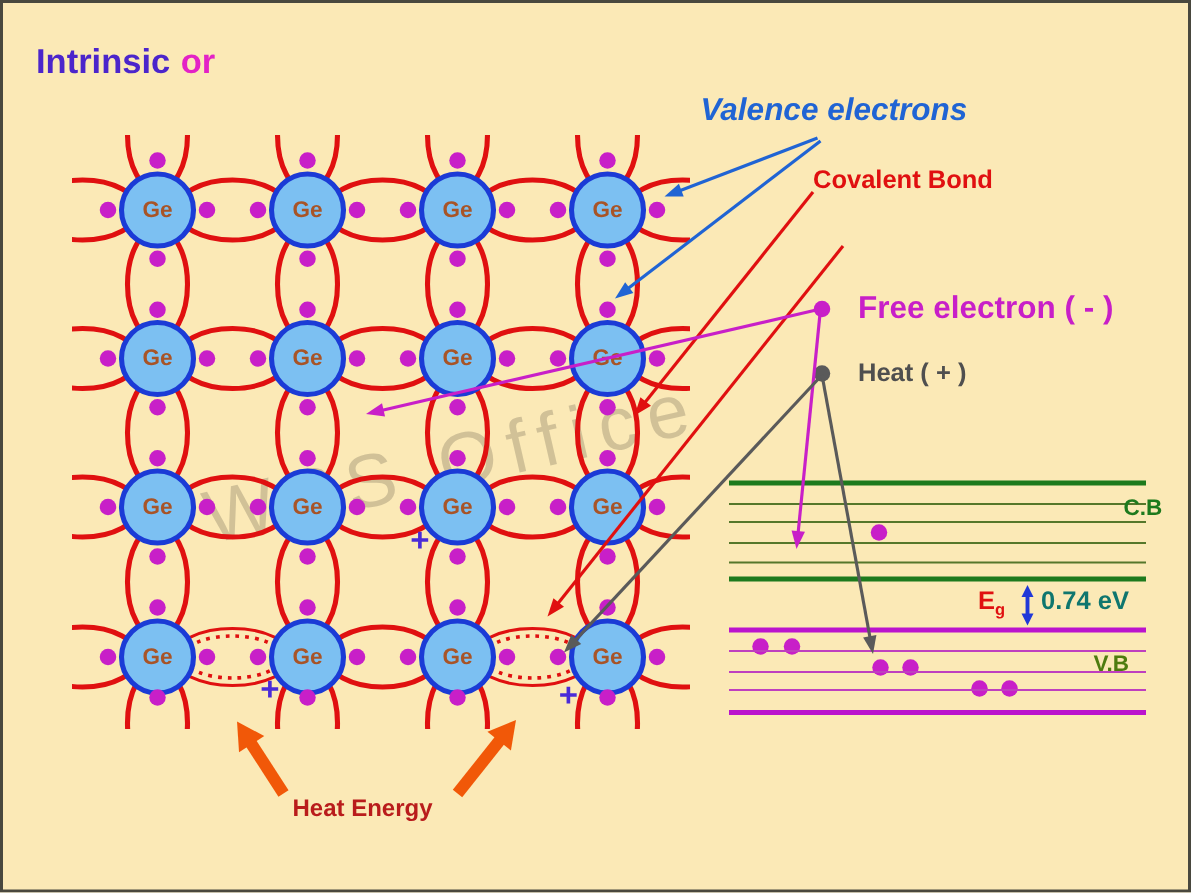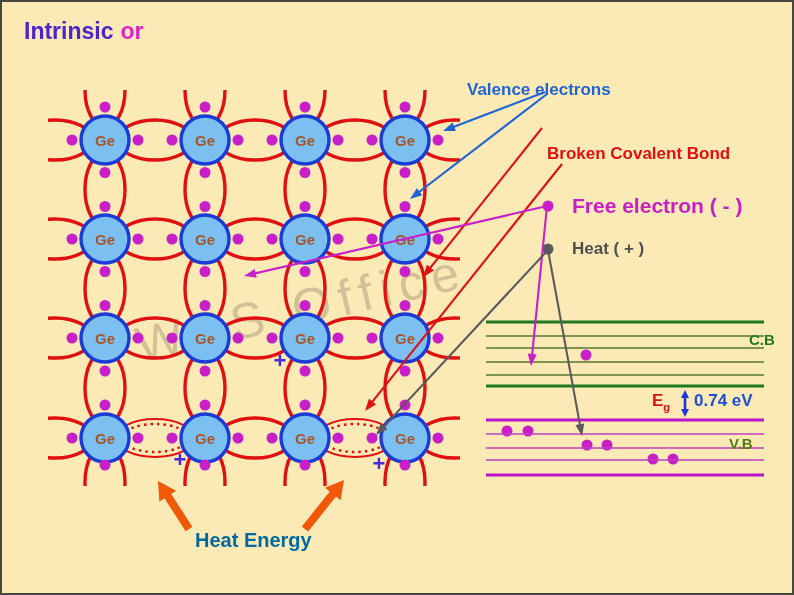--- a/index.html
+++ b/index.html
@@ -3,34 +3,34 @@
 <meta charset="utf-8">
 <style>
   html,body{margin:0;padding:0;background:#e8e8e8;}
   .slide{
     position:relative;width:794px;height:595px;
     background:#fbe9b6;border:2px solid #49483e;box-sizing:border-box;
     font-family:"Liberation Sans",sans-serif;overflow:hidden;
   }
   #diagram{position:absolute;left:0;top:0;}
   .lbl{position:absolute;white-space:nowrap;transform:translateY(-50%);font-weight:bold;}
-  #page-title{left:22px;top:29px;font-size:23px;display:flex;gap:7px;}
+  #page-title{left:22px;top:39px;font-size:23px;display:flex;gap:7px;}
   .t-main{color:#4b25cb;}
   .t-or{color:#e322c6;}
-  #lbl-valence{left:465px;top:88px;color:#2064d4;font-size:17px;}
+  #lbl-valence{left:465px;top:72px;color:#2064d4;font-size:21px;font-style:italic;}
   #lbl-covalent{left:540px;top:118px;color:#e01010;font-size:17px;}
   #lbl-broken{left:545px;top:152px;color:#e01010;font-size:17px;}
   #lbl-free{left:570px;top:204px;color:#c81fc8;font-size:21px;}
   #lbl-hole{left:570px;top:247px;color:#4f4f4f;font-size:17px;}
   #lbl-cb{left:747px;top:337px;color:#1d7a1d;font-size:15px;}
   #lbl-vb{left:727px;top:441px;color:#4d7c0f;font-size:15px;}
   #lbl-eg{left:650px;top:400px;color:#e01010;font-size:17px;}
   #lbl-eg sub{font-size:11px;}
-  #lbl-egval{left:692px;top:399px;color:#1d4ed8;font-size:17px;}
-  #lbl-heat{left:193px;top:538px;color:#0369a1;font-size:20px;}
+  #lbl-egval{left:692px;top:399px;color:#0f766e;font-size:17px;}
+  #lbl-heat{left:193px;top:538px;color:#b91c1c;font-size:16px;}
   #watermark{
     position:absolute;left:135px;top:315px;font-size:50px;letter-spacing:8px;
     color:rgba(150,138,110,0.42);transform:rotate(-13deg);transform-origin:0 50%;
     white-space:nowrap;font-weight:normal;
   }
 </style>
 </head>
 <body>
 
 <div class="slide">
@@ -234,21 +234,21 @@
       <line x1="303" y1="527" x2="332.6588128889006" y2="489.73636329343253" stroke="#f15808" stroke-width="8"></line>
       <polygon points="342,478 338.61481766230247,498.3110940261853 322.96633327105906,485.8561778780528" fill="#f15808"></polygon>
     </svg>
 
   <div class="lbl" id="page-title">
     <span class="t-main">Intrinsic</span>
     <span class="t-or">or</span>
   </div>
 
   <div class="lbl" id="lbl-valence">Valence electrons</div>
-  <div class="lbl" id="lbl-broken">Broken Covalent Bond</div>
+  <div class="lbl" id="lbl-covalent">Covalent Bond</div>
   <div class="lbl" id="lbl-free">Free electron ( - )</div>
   <div class="lbl" id="lbl-hole">Heat ( + )</div>
 
   <div class="lbl" id="lbl-cb">C.B</div>
   <div class="lbl" id="lbl-vb">V.B</div>
   <div class="lbl" id="lbl-eg"><span>E</span><sub>g</sub></div>
   <div class="lbl" id="lbl-egval">0.74 eV</div>
 
   <div class="lbl" id="lbl-heat">Heat Energy</div>
 </div>

